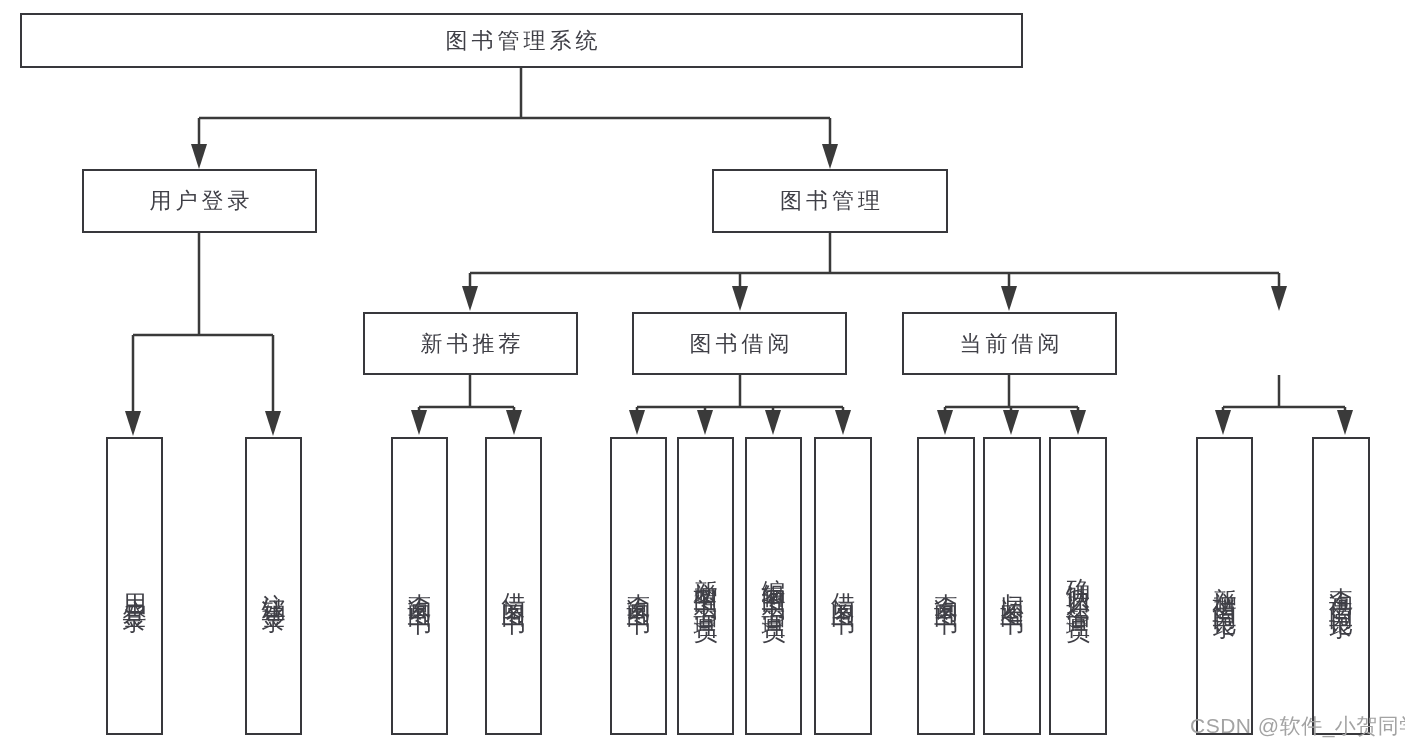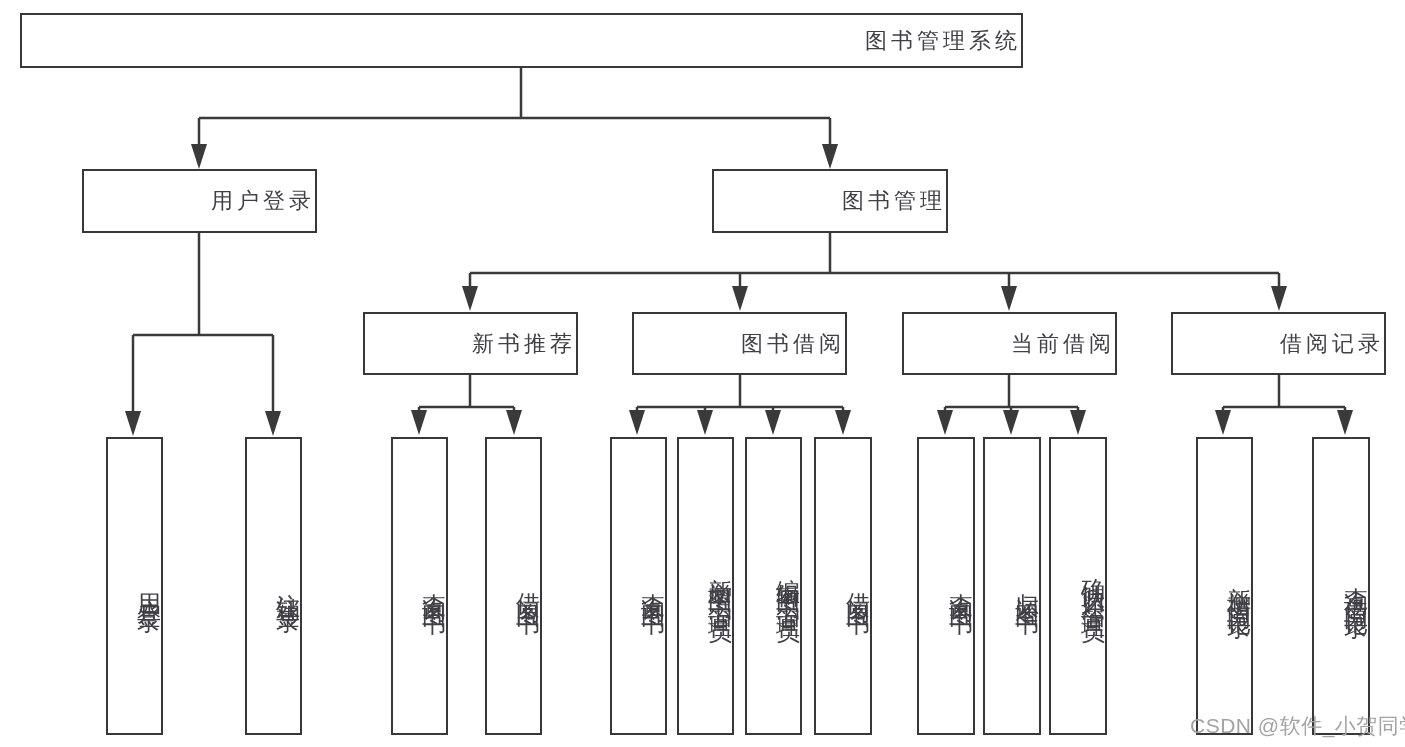--- a/index.html
+++ b/index.html
@@ -22,21 +22,21 @@
     height: 747px;
     pointer-events: none;
   }
   .node {
     position: absolute;
     background: #ffffff;
     border: 2.5px solid #38383c;
     box-sizing: border-box;
     display: flex;
     align-items: center;
-    justify-content: flex-end;
+    justify-content: center;
     color: #3f3f46;
   }
   .hnode {
     font-size: 22px;
     letter-spacing: 4px;
     text-indent: 4px;
     white-space: nowrap;
   }
   .root-box   { left: 20px;  top: 13px;  width: 1003px; height: 55px; }
   .lvl1-a     { left: 82px;  top: 169px; width: 235px;  height: 64px; }
@@ -139,23 +139,20 @@
 
   <div class="node hnode lvl1-b">
     <span>图书管理</span>
   </div>
   <div class="node hnode lvl2 lvl2-3">
     <span>当前借阅</span>
   </div>
   <div class="node hnode lvl2 lvl2-2">
     <span>图书借阅</span>
   </div>
-  <div class="node hnode lvl2 lvl2-4">
-    <span>借阅记录</span>
-  </div>
 
   <div class="node leaf leaf-a1">
     <span class="vtext">用户登录</span>
   </div>
   <div class="node leaf leaf-a2">
     <span class="vtext">注销登录</span>
   </div>
 
   <div class="node leaf leaf-b1">
     <span class="vtext">查询图书</span>

